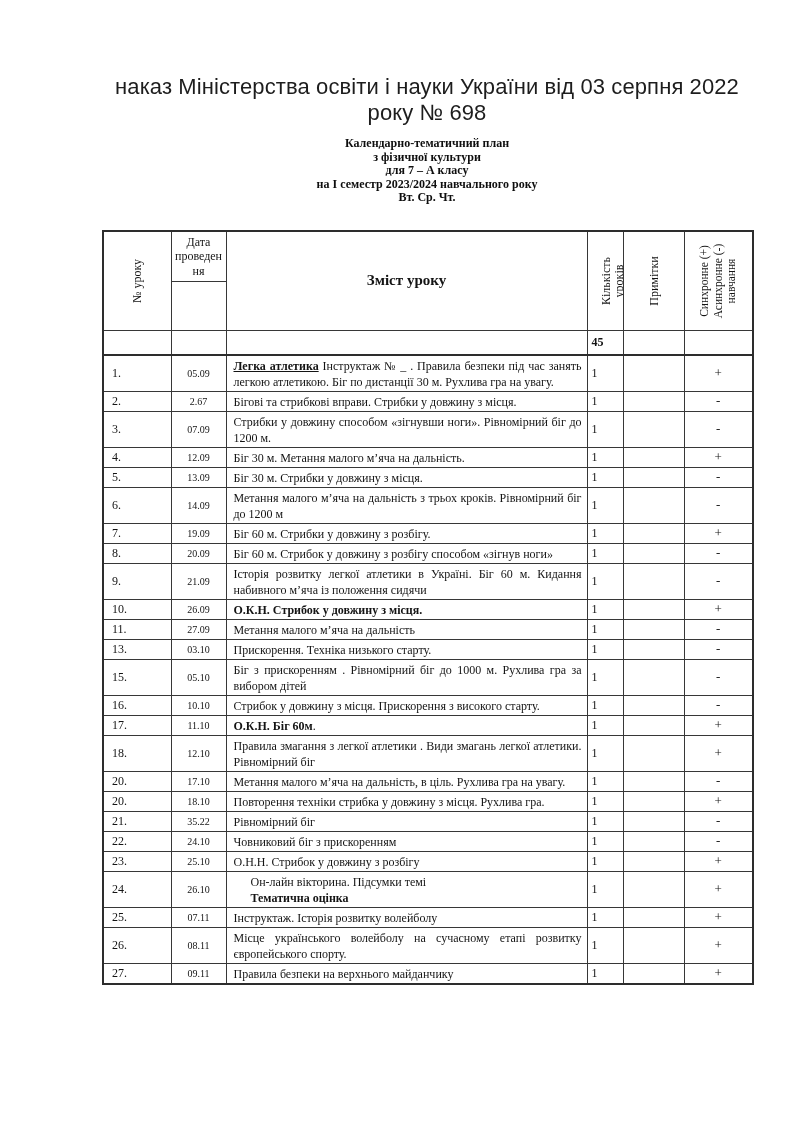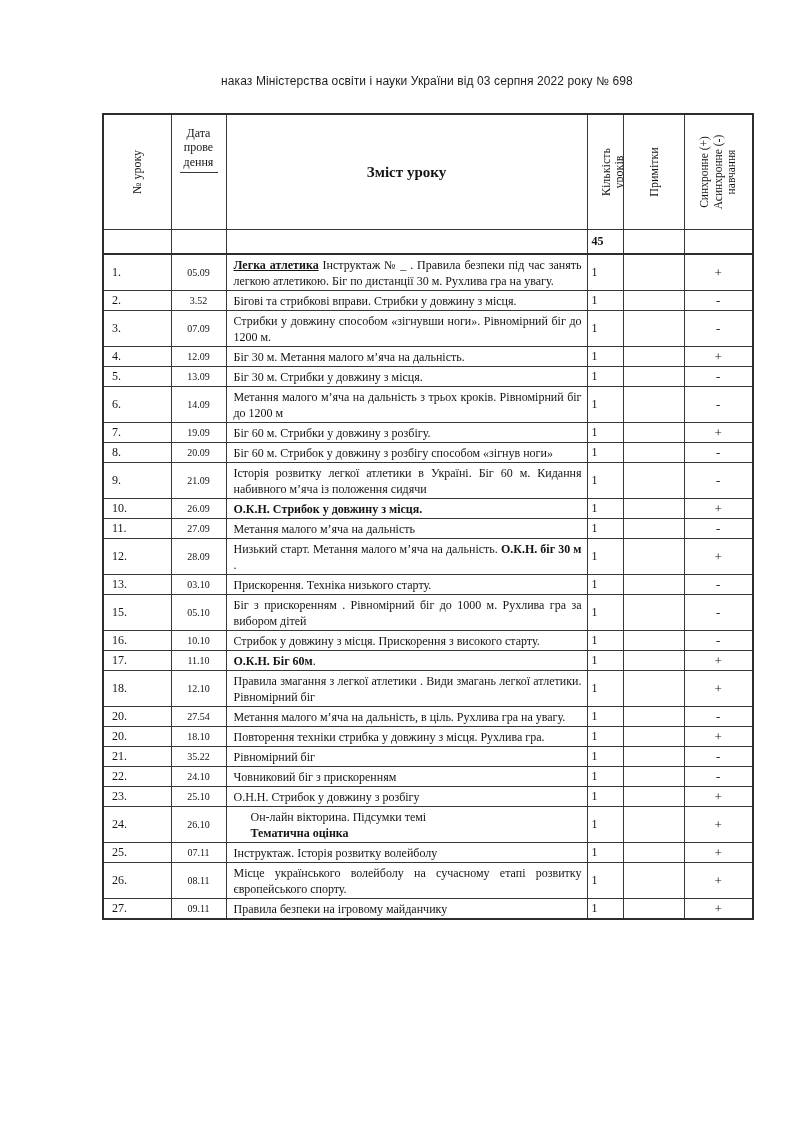--- a/index.html
+++ b/index.html
@@ -1,36 +1,36 @@
 <!DOCTYPE html>
 <html><head>
 <meta charset="utf-8">
 <style>
   html,body{margin:0;padding:0;background:#ffffff;}
   body{width:794px;height:1123px;font-family:"Liberation Serif",serif;color:#141414;}
   .page{position:relative;width:794px;height:1123px;overflow:hidden;background:#fff;}
 
   .doc-title{
     margin:74px 0 0 102px;width:650px;text-align:center;
-    font-family:"Liberation Sans",sans-serif;font-size:12px;font-weight:400;
+    font-family:"Liberation Sans",sans-serif;font-size:22px;font-weight:400;
     color:#1d1d1d;letter-spacing:.1px;
   }
   .plan-block{
     margin:11px 0 0 102px;width:650px;text-align:center;
     font-weight:bold;font-size:12px;line-height:13.6px;color:#0e0e0e;
   }
   .plan-line{display:block;}
 
   table.ktp{
     margin:25px 0 0 102px;width:650px;table-layout:fixed;
     border-collapse:collapse;border:2px solid #2d2d2d;
   }
   table.ktp th,table.ktp td{border:1px solid #373737;}
 
-  thead th{height:98px;padding:8px;position:relative;font-weight:normal;
+  thead th{height:98px;padding:0;position:relative;font-weight:normal;
     font-size:12px;vertical-align:top;overflow:hidden;}
   thead th.th-content{vertical-align:middle;font-weight:bold;font-size:15px;
     text-align:center;}
   thead th{border-bottom:2px solid #2d2d2d;}
 
   .v-single{
     position:absolute;top:50%;left:50%;
     transform:translate(-50%,-50%) rotate(-90deg);
     white-space:nowrap;font-size:12px;color:#111;
   }
@@ -71,20 +71,27 @@
   td.cell-notes{vertical-align:middle;}
   td.cell-sync{font-size:13px;text-align:center;vertical-align:middle;}
 </style>
 </head>
 <body>
 
 <div class="page">
 
   <div class="doc-title">наказ Міністерства освіти і науки України від 03 серпня 2022 року № 698</div>
 
+  <div class="plan-block">
+    <span class="plan-line">Календарно-тематичний план</span>
+    <span class="plan-line">з фізичної культури</span>
+    <span class="plan-line">для 7 – А класу</span>
+    <span class="plan-line">на І семестр 2023/2024 навчального року</span>
+    <span class="plan-line">Вт. Ср. Чт.</span>
+  </div>
 
   <table class="ktp">
     <colgroup>
       <col style="width:68px">
         <col style="width:55px">
         <col style="width:361px">
       <col style="width:36px">
         <col style="width:61px">
         <col style="width:69px">
     </colgroup>
@@ -129,21 +136,21 @@
         <tr>
           <td class="cell-no">1.</td>
           <td class="cell-date">05.09</td>
           <td class="cell-content"><span class="seg-b seg-u">Легка атлетика</span><span> Інструктаж № _ . Правила безпеки під час занять легкою атлетикою. Біг по дистанції 30 м. Рухлива гра на увагу.</span></td>
           <td class="cell-hours">1</td>
           <td class="cell-notes"></td>
           <td class="cell-sync">+</td>
         </tr>
         <tr>
           <td class="cell-no">2.</td>
-          <td class="cell-date">3.52</td>
+          <td class="cell-date">2.67</td>
           <td class="cell-content"><span>Бігові та стрибкові вправи. Стрибки у довжину з місця.</span></td>
           <td class="cell-hours">1</td>
           <td class="cell-notes"></td>
           <td class="cell-sync">-</td>
         </tr>
         <tr>
           <td class="cell-no">3.</td>
           <td class="cell-date">07.09</td>
           <td class="cell-content"><span>Стрибки у довжину способом «зігнувши ноги». Рівномірний біг до 1200 м.</span></td>
           <td class="cell-hours">1</td>
@@ -208,28 +215,20 @@
         </tr>
         <tr>
           <td class="cell-no">11.</td>
           <td class="cell-date">27.09</td>
           <td class="cell-content"><span>Метання малого м’яча на дальність</span></td>
           <td class="cell-hours">1</td>
           <td class="cell-notes"></td>
           <td class="cell-sync">-</td>
         </tr>
         <tr>
-          <td class="cell-no">12.</td>
-          <td class="cell-date">28.09</td>
-          <td class="cell-content"><span>Низький старт. Метання малого м’яча на дальність. </span><span class="seg-b">О.К.Н. біг 30 м</span><span> .</span></td>
-          <td class="cell-hours">1</td>
-          <td class="cell-notes"></td>
-          <td class="cell-sync">+</td>
-        </tr>
-        <tr>
           <td class="cell-no">13.</td>
           <td class="cell-date">03.10</td>
           <td class="cell-content"><span>Прискорення. Техніка низького старту.</span></td>
           <td class="cell-hours">1</td>
           <td class="cell-notes"></td>
           <td class="cell-sync">-</td>
         </tr>
         <tr>
           <td class="cell-no">15.</td>
           <td class="cell-date">05.10</td>
@@ -257,21 +256,21 @@
         <tr>
           <td class="cell-no">18.</td>
           <td class="cell-date">12.10</td>
           <td class="cell-content"><span>Правила змагання з легкої атлетики . Види змагань легкої атлетики. Рівномірний біг</span></td>
           <td class="cell-hours">1</td>
           <td class="cell-notes"></td>
           <td class="cell-sync">+</td>
         </tr>
         <tr>
           <td class="cell-no">20.</td>
-          <td class="cell-date">27.54</td>
+          <td class="cell-date">17.10</td>
           <td class="cell-content"><span>Метання малого м’яча на дальність, в ціль. Рухлива гра на увагу.</span></td>
           <td class="cell-hours">1</td>
           <td class="cell-notes"></td>
           <td class="cell-sync">-</td>
         </tr>
         <tr>
           <td class="cell-no">20.</td>
           <td class="cell-date">18.10</td>
           <td class="cell-content"><span>Повторення техніки стрибка у довжину з місця. Рухлива гра.</span></td>
           <td class="cell-hours">1</td>
@@ -325,21 +324,21 @@
           <td class="cell-no">26.</td>
           <td class="cell-date">08.11</td>
           <td class="cell-content"><span>Місце українського волейболу на сучасному етапі розвитку європейського спорту.</span></td>
           <td class="cell-hours">1</td>
           <td class="cell-notes"></td>
           <td class="cell-sync">+</td>
         </tr>
         <tr>
           <td class="cell-no">27.</td>
           <td class="cell-date">09.11</td>
-          <td class="cell-content"><span>Правила безпеки на ігровому майданчику</span></td>
+          <td class="cell-content"><span>Правила безпеки на верхнього майданчику</span></td>
           <td class="cell-hours">1</td>
           <td class="cell-notes"></td>
           <td class="cell-sync">+</td>
         </tr>
       </tbody>
   </table>
 
 </div>
 
 </body></html>

